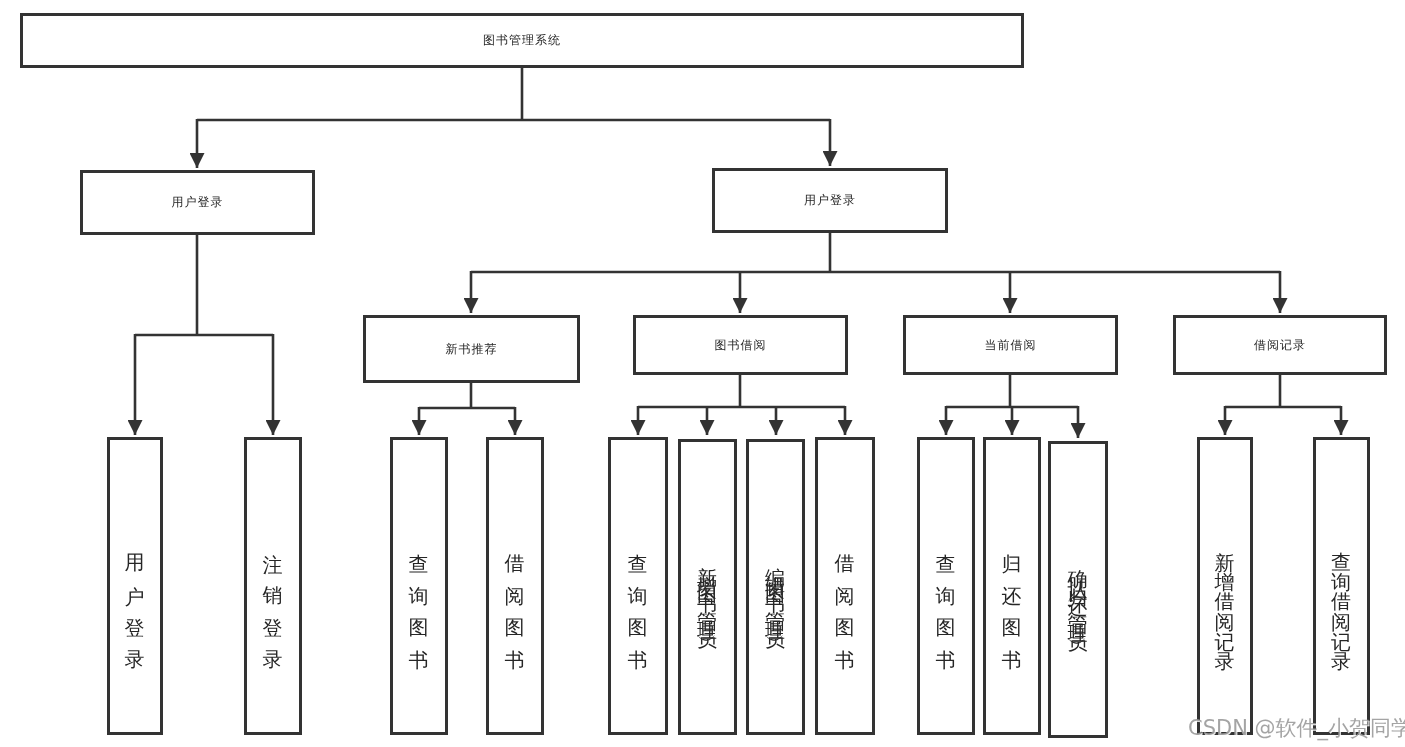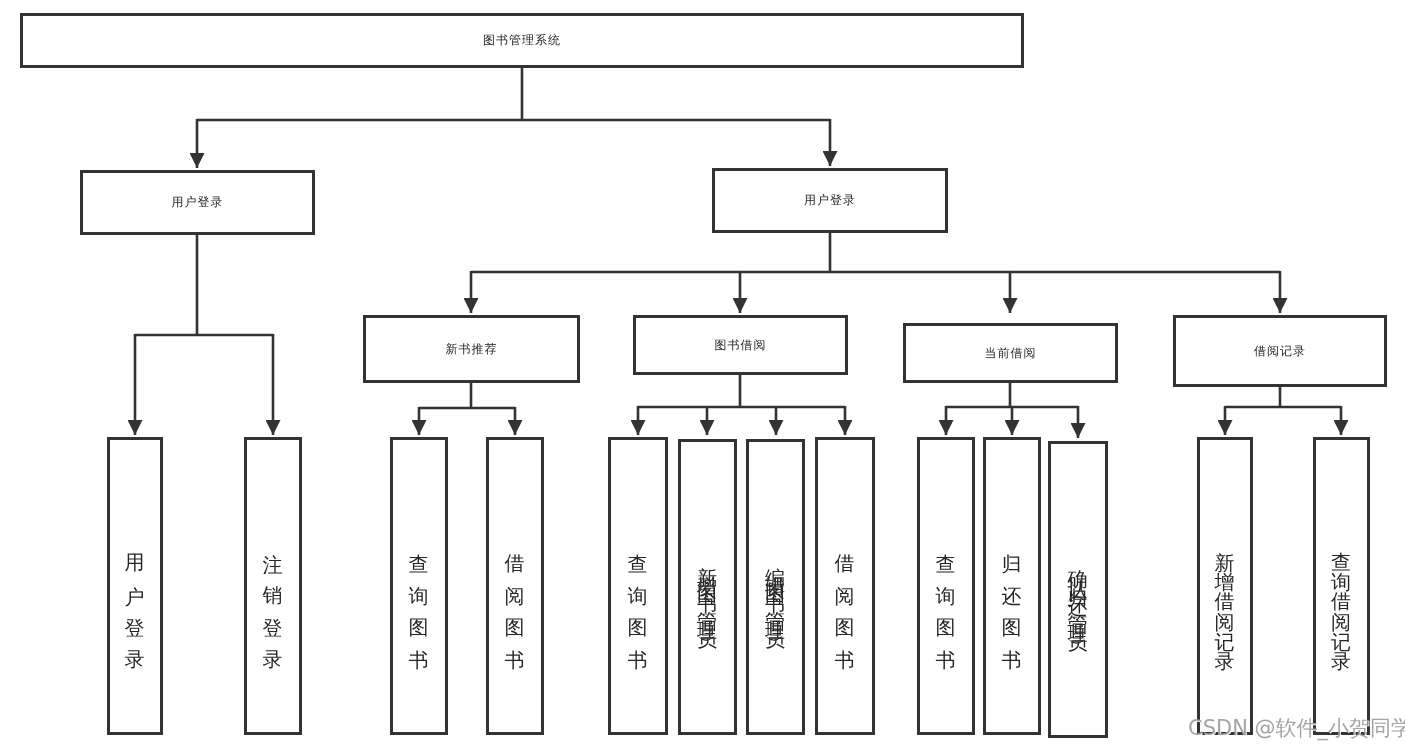--- a/index.html
+++ b/index.html
@@ -130,24 +130,24 @@
   <div class="box" style="left:712px; top:168px; width:236px; height:65px;">
     <span class="h-label">用户登录</span>
   </div>
 
   <div class="box" style="left:363px; top:315px; width:217px; height:68px;align-items:center;">
     <span class="h-label">新书推荐</span>
   </div>
   <div class="box" style="left:633px; top:315px; width:215px; height:60px;font-family:Liberation Mono, monospace;">
     <span class="h-label">图书借阅</span>
   </div>
-  <div class="box" style="left:903px; top:323px; width:215px; height:60px;justify-content:center;">
+  <div class="box" style="left:903px; top:315px; width:215px; height:60px;justify-content:center;">
     <span class="h-label">当前借阅</span>
   </div>
-  <div class="box" style="left:1173px; top:315px; width:214px; height:72px;">
+  <div class="box" style="left:1173px; top:315px; width:214px; height:60px;">
     <span class="h-label">借阅记录</span>
   </div>
 
   <div class="box leaf" style="left:107px; top:437px; width:56px; height:298px;">
     <span class="vlabel" data-len="4">用户登录</span>
   </div>
   <div class="box leaf" style="left:244px; top:437px; width:58px; height:298px;">
     <span class="vlabel" data-len="4">注销登录</span>
   </div>
 

